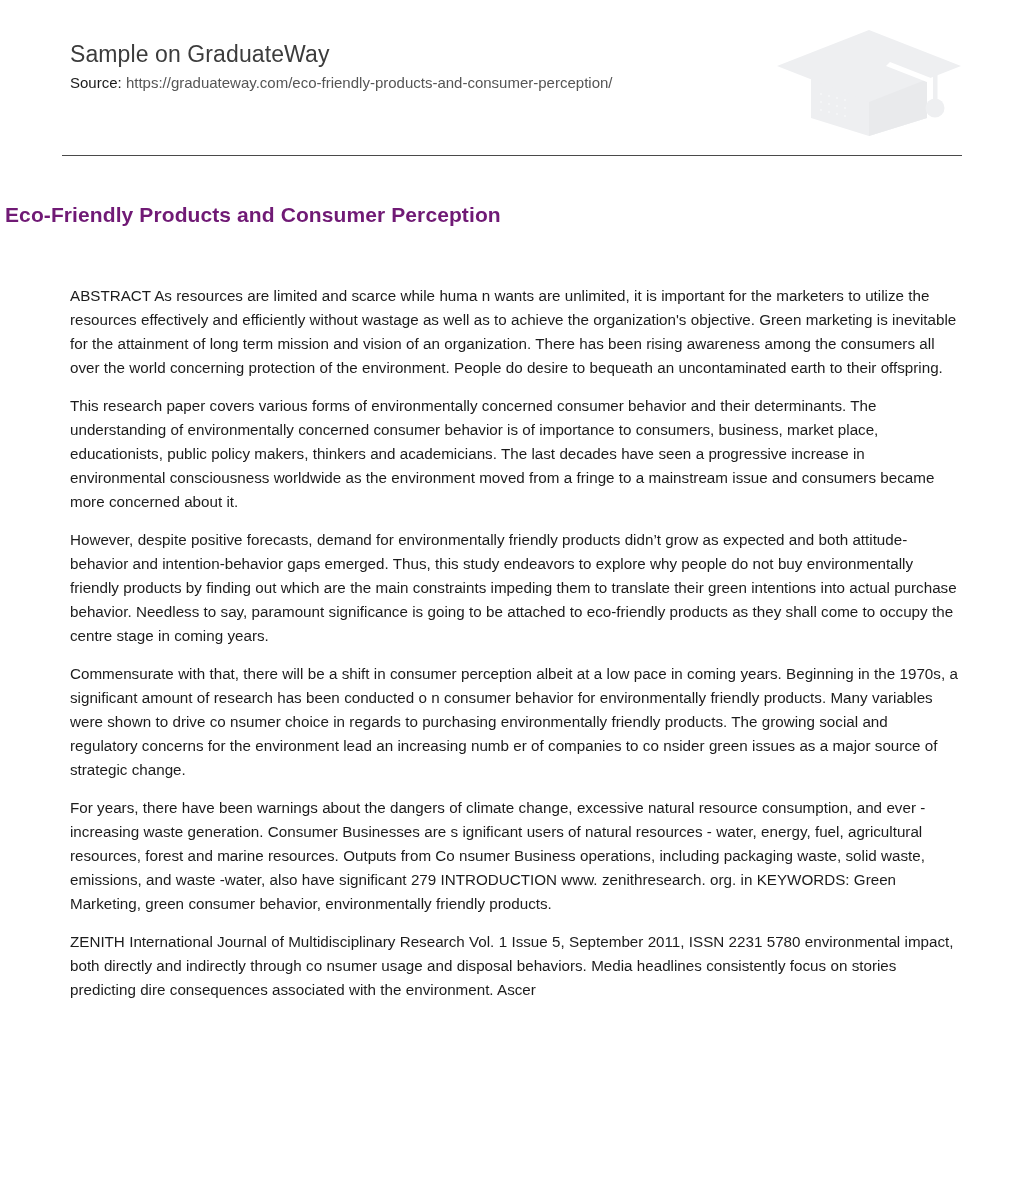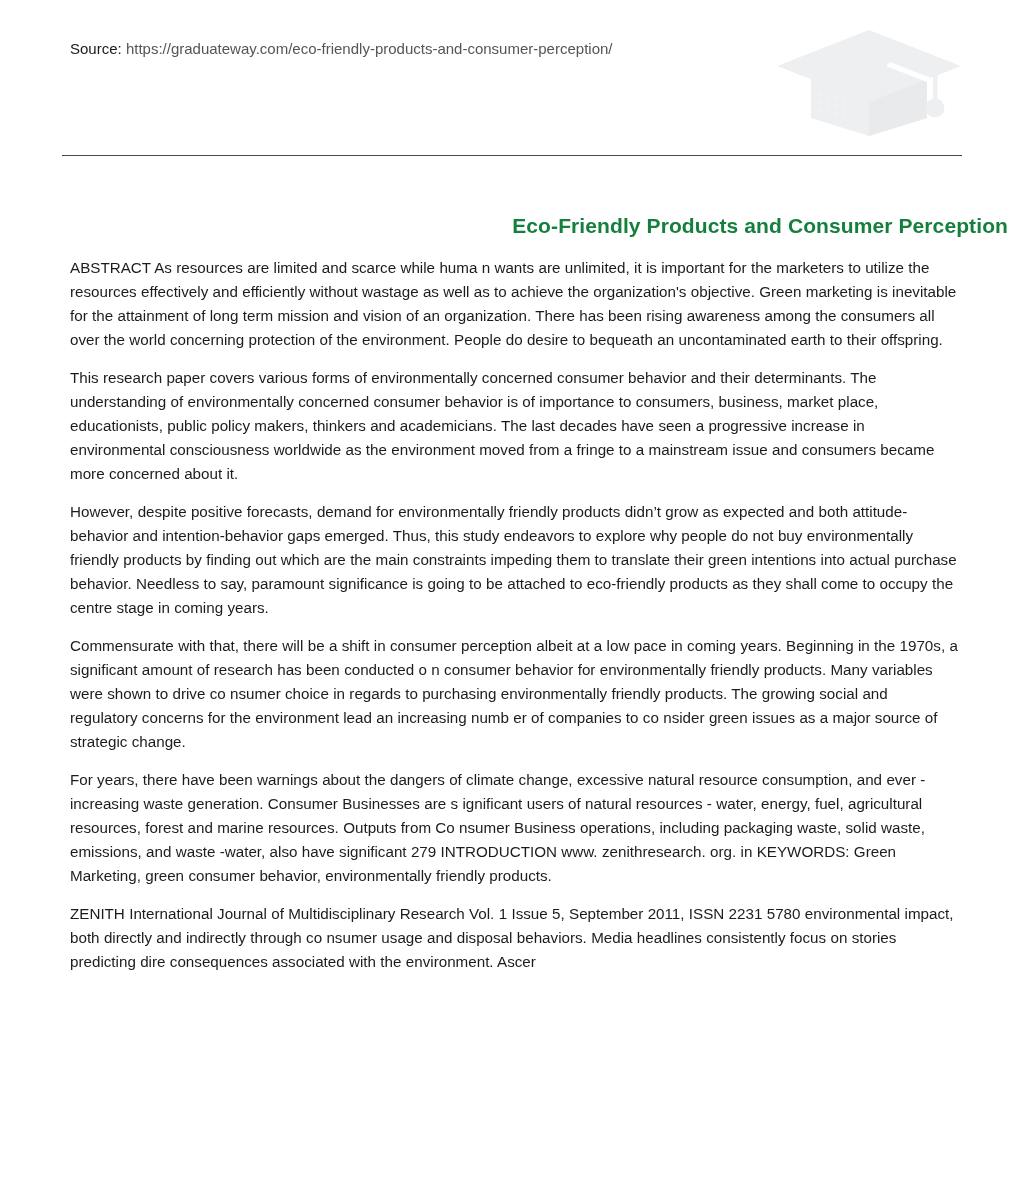--- a/index.html
+++ b/index.html
@@ -80,53 +80,54 @@
     height: 0;
     border-top: 1.6px solid #4a4a4a;
   }
 
   
   .doc-title {
     position: absolute;
     left: 0;
     right: 0;
     top: 198px;
-    text-align: right;
+    text-align: left;
     font-size: 21px;
     font-weight: 700;
-    color: #15803d;
+    color: #701a75;
     letter-spacing: 0.1px;
-    margin: 16px;
+    margin: 5px;
   }
 
   
   .body-text {
     position: absolute;
     left: 70px;
-    top: 256px;
+    top: 284px;
     width: 888px;
   }
   .body-text p {
     margin: 0 0 14px 0;
     font-size: 15.2px;
     line-height: 24px;
     color: #1c1c1c;
     text-align: left;
     word-spacing: 0.1px;
   }
   .body-text p:last-child {
     margin-bottom: 4px;
   }
 </style>
 </head>
 <body>
 
 <div class="page">
 
   <div class="header">
+    <h1 class="site-title">Sample on GraduateWay</h1>
 
     <div class="source-line">
       <span class="source-label">Source:</span>
       <span class="source-url">https://graduateway.com/eco-friendly-products-and-consumer-perception/</span>
     </div>
   </div>
 
   <div class="logo-wrap">
     <svg viewBox="0 0 200 125" xmlns="http://www.w3.org/2000/svg">
 

